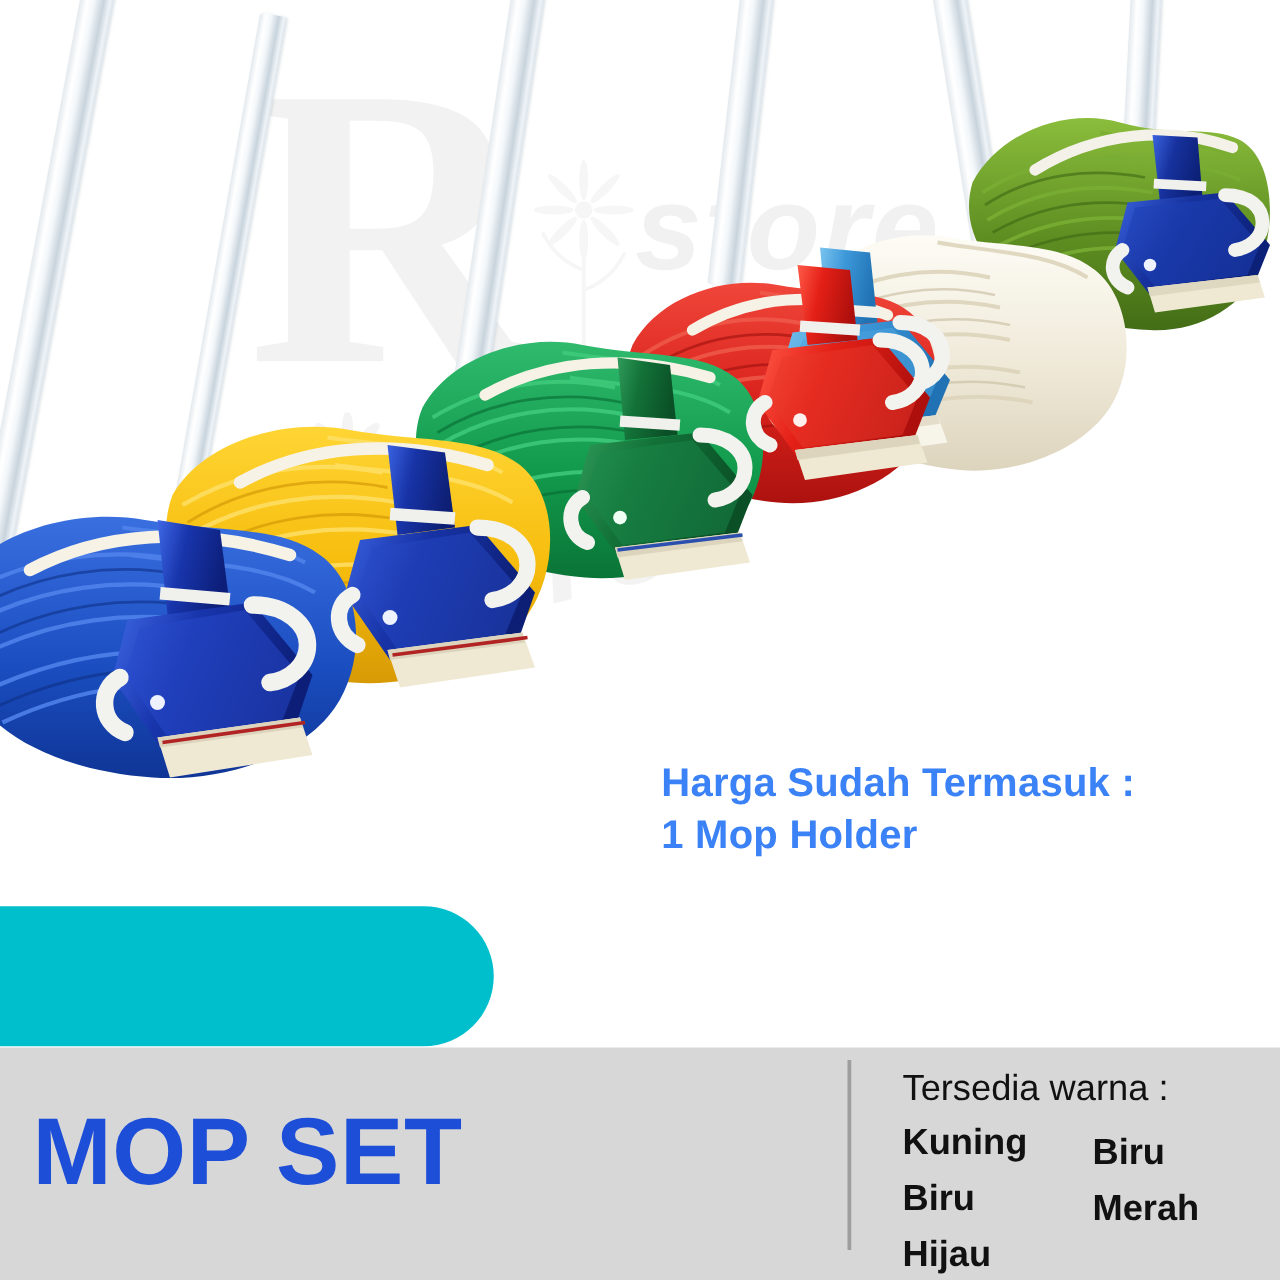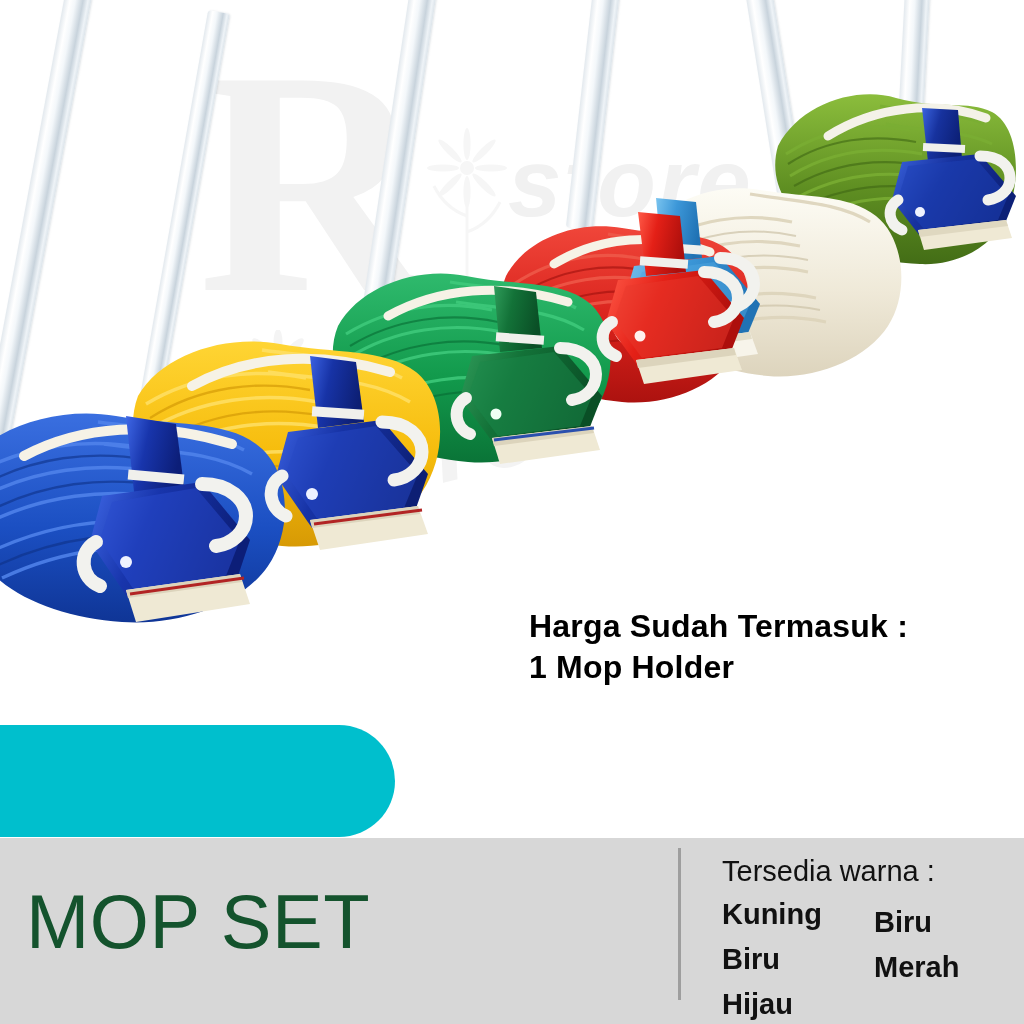--- a/index.html
+++ b/index.html
@@ -84,21 +84,21 @@
     z-index: 3;
   }
   .mop svg { display: block; overflow: visible; }
 
   
   #info-text {
     position: absolute;
     left: 529px;
     top: 606px;
     z-index: 6;
-    color: #000000;
+    color: #3b82f6;
     font-size: 32px;
     font-weight: bold;
     line-height: 41px;
     letter-spacing: 0.2px;
     white-space: nowrap;
   }
   #info-text .line { display: block; }
 
   
   #teal-banner {
@@ -121,22 +121,22 @@
     width: 1024px;
     height: 186px;
     background: #d7d7d7;
     z-index: 7;
   }
   #footer-title {
     position: absolute;
     left: 26px;
     top: 884px;
     font-size: 76px;
-    font-weight: normal;
-    color: #14532d;
+    font-weight: bold;
+    color: #1d4ed8;
     letter-spacing: 0.5px;
     line-height: 1;
     z-index: 8;
     text-align: right;
   }
   #footer-divider {
     position: absolute;
     left: 678px;
     top: 848px;
     width: 3px;

